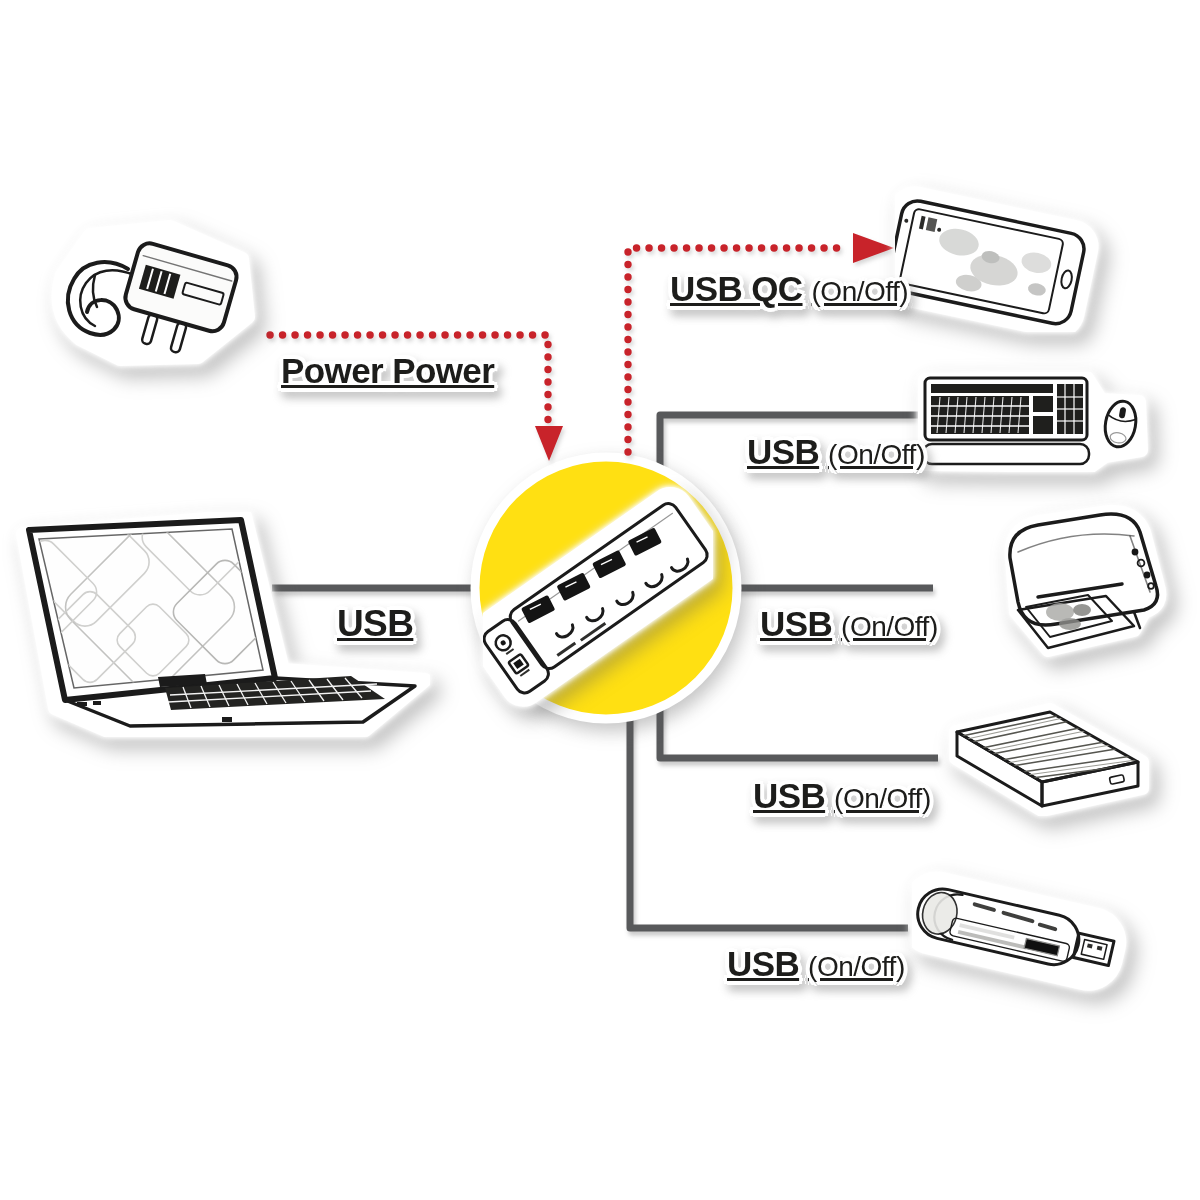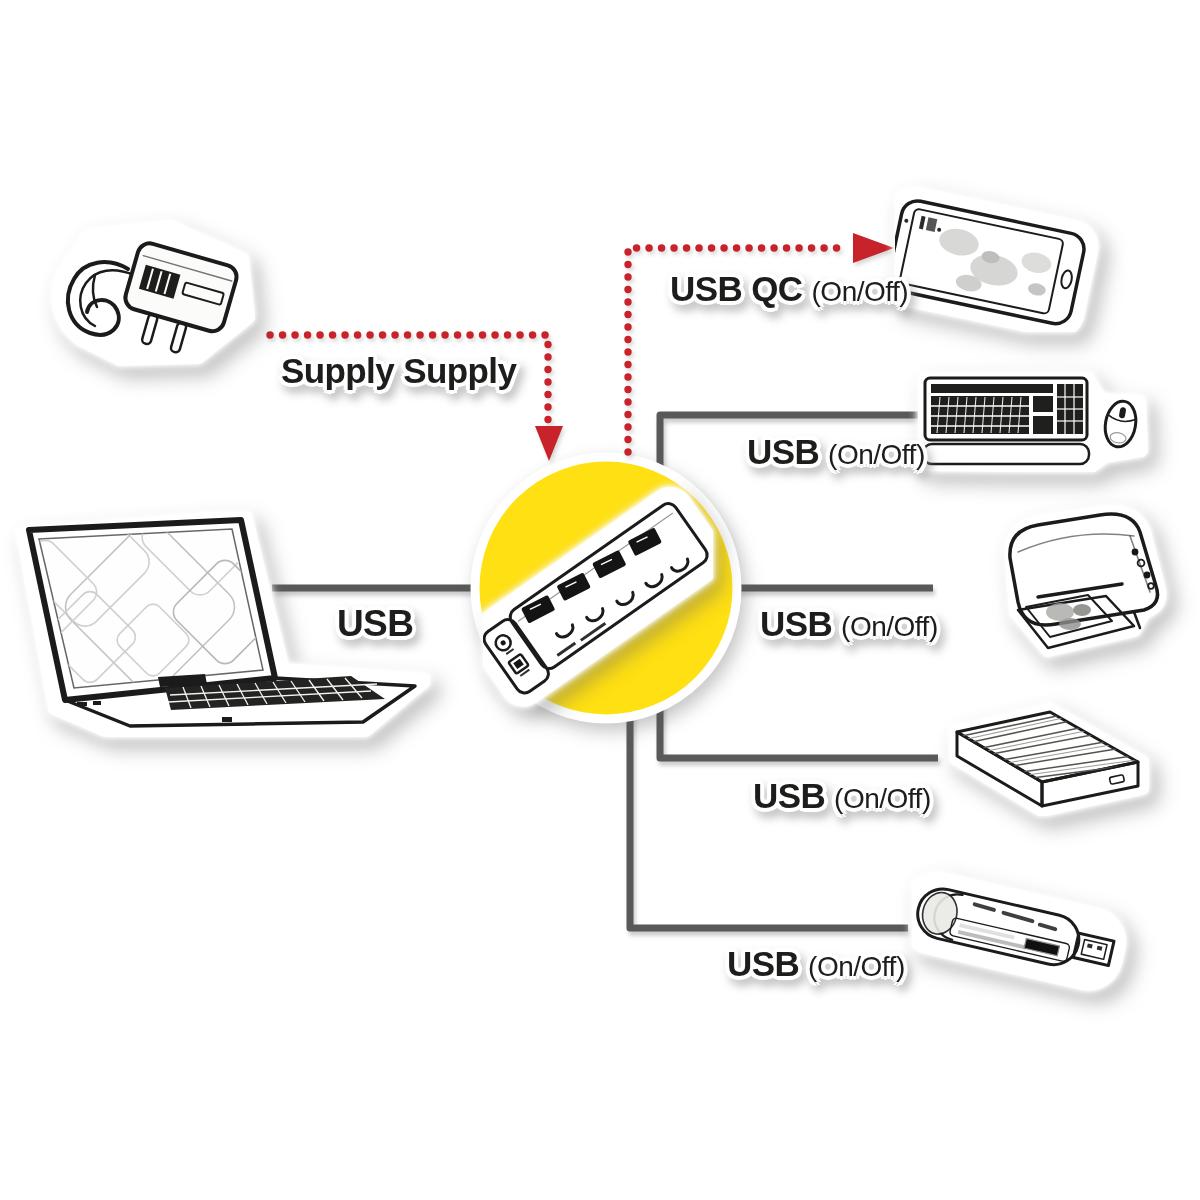--- a/index.html
+++ b/index.html
@@ -14,21 +14,21 @@
              filter:drop-shadow(2px 4px 2px rgba(60,60,60,.28));}
   .dotted{stroke:var(--c-red);stroke-width:7.4;fill:none;stroke-linecap:round;
           stroke-dasharray:0.1 12.4;filter:drop-shadow(2px 3px 2px rgba(120,120,120,.3));}
   .arrowhead{fill:var(--c-red);filter:drop-shadow(2px 3px 2px rgba(120,120,120,.3));}
   .hub-circle{fill:var(--c-yellow);stroke:#ffffff;stroke-width:9;
               filter:drop-shadow(5px 8px 9px rgba(90,90,90,.35));}
   .label{position:absolute;white-space:nowrap;color:var(--c-text);font-weight:700;font-size:35px;
          letter-spacing:-0.6px;line-height:1.1;
          text-shadow:-3px -3px 0 #fff,3px -3px 0 #fff,-3px 3px 0 #fff,3px 3px 0 #fff,
                      -4px 0 0 #fff,4px 0 0 #fff,0 -4px 0 #fff,0 4px 0 #fff,0 0 9px #fff;
-         filter:drop-shadow(4px 6px 4px rgba(120,120,120,.45));}
+         filter:drop-shadow(4px 6px 4px rgba(120,120,120,.45));text-decoration:underline;}
   .label .suffix{font-weight:400;font-size:28px;margin-left:9px;letter-spacing:-0.5px;}
   .big{font-size:37px;}
   .device{position:absolute;
           filter:drop-shadow(0 0 2px #fff) drop-shadow(0 0 4px #fff) drop-shadow(8px 10px 9px rgba(95,95,95,.38));}
   .sticker{fill:#ffffff;stroke:#ffffff;stroke-width:14;stroke-linejoin:round;}
   .ink{stroke:#1b1b1b;fill:none;stroke-linecap:round;stroke-linejoin:round;}
   .paper{fill:#fbfbfa;}
 </style>
 </head>
 <body>
@@ -299,21 +299,21 @@
         <rect x="112" y="30" width="34" height="10" fill="#101010" stroke="#8a8a88" stroke-width="1.2"></rect>
         <rect x="162" y="13" width="36" height="25" fill="#e9e9e6" class="ink" stroke-width="3"></rect>
         <rect x="169" y="18" width="23" height="15" fill="#9a9a97" class="ink" stroke-width="1.5"></rect>
         <rect x="173" y="21" width="5" height="4" fill="#2e2e2c"></rect>
         <rect x="183" y="21" width="5" height="4" fill="#2e2e2c"></rect>
       </g>
     </svg>
   </div>
 
   <div class="label" style="left:281px;top:352px;">
-    <span>Supply Supply</span>
+    <span>Power Power</span>
   </div>
 
   <div class="label" style="left:670px;top:270px;">
     <span>USB QC</span><span class="suffix">(On/Off)</span>
   </div>
 
   <div class="label big" style="left:337px;top:604px;">
     <span>USB</span>
   </div>
 

